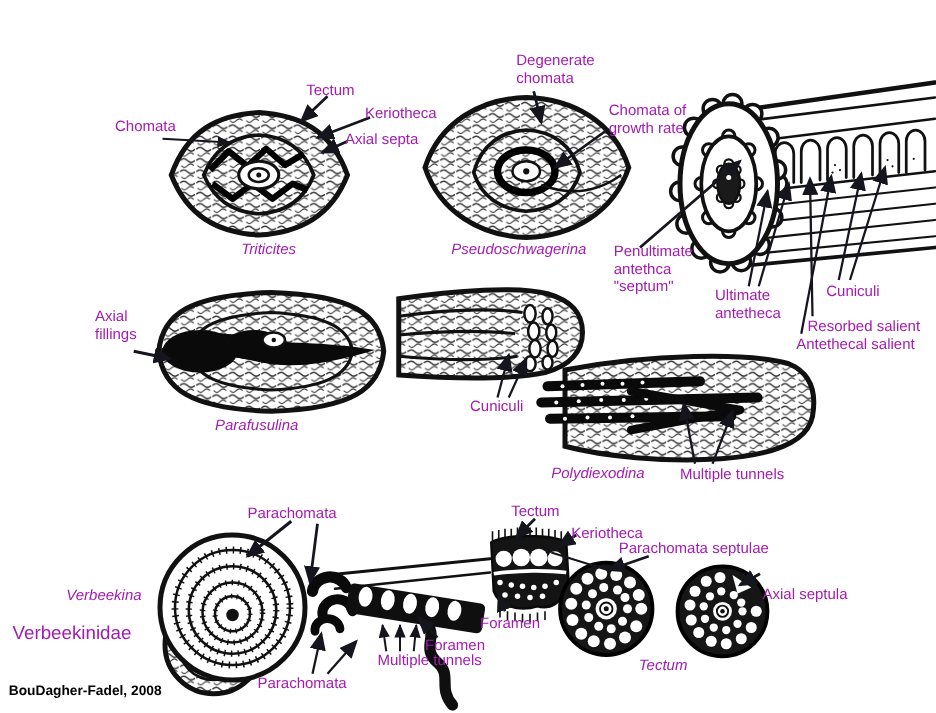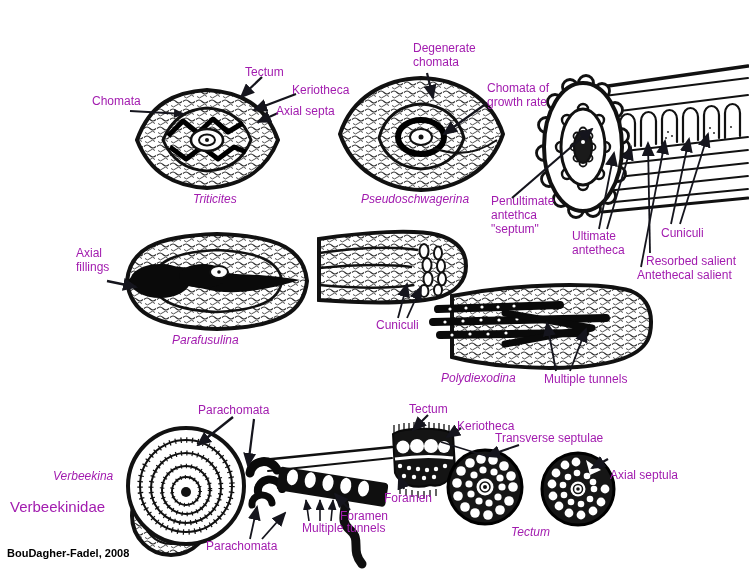--- a/index.html
+++ b/index.html
@@ -366,19 +366,19 @@
 
   <div class="lbl" style="left:198px;top:403px">Parachomata</div>
   <div class="lbl genus" style="left:53px;top:469px">Verbeekina</div>
   <div class="lbl family" style="left:10px;top:498px">Verbeekinidae</div>
   <div class="lbl" style="left:206px;top:539px">Parachomata</div>
   <div class="lbl" style="left:302px;top:521px">Multiple tunnels</div>
   <div class="lbl" style="left:340px;top:509px">Foramen</div>
 
   <div class="lbl" style="left:409px;top:402px">Tectum</div>
   <div class="lbl" style="left:457px;top:419px">Keriotheca</div>
-  <div class="lbl" style="left:495px;top:431px">Transverse septulae</div>
+  <div class="lbl" style="left:495px;top:431px">Parachomata septulae</div>
   <div class="lbl" style="left:384px;top:491px">Foramen</div>
   <div class="lbl" style="left:610px;top:468px">Axial septula</div>
   <div class="lbl genus" style="left:511px;top:525px">Tectum</div>
 
   <div class="lbl attrib" style="left:7px;top:546px">BouDagher-Fadel, 2008</div>
 </div>
 
 </body></html>

